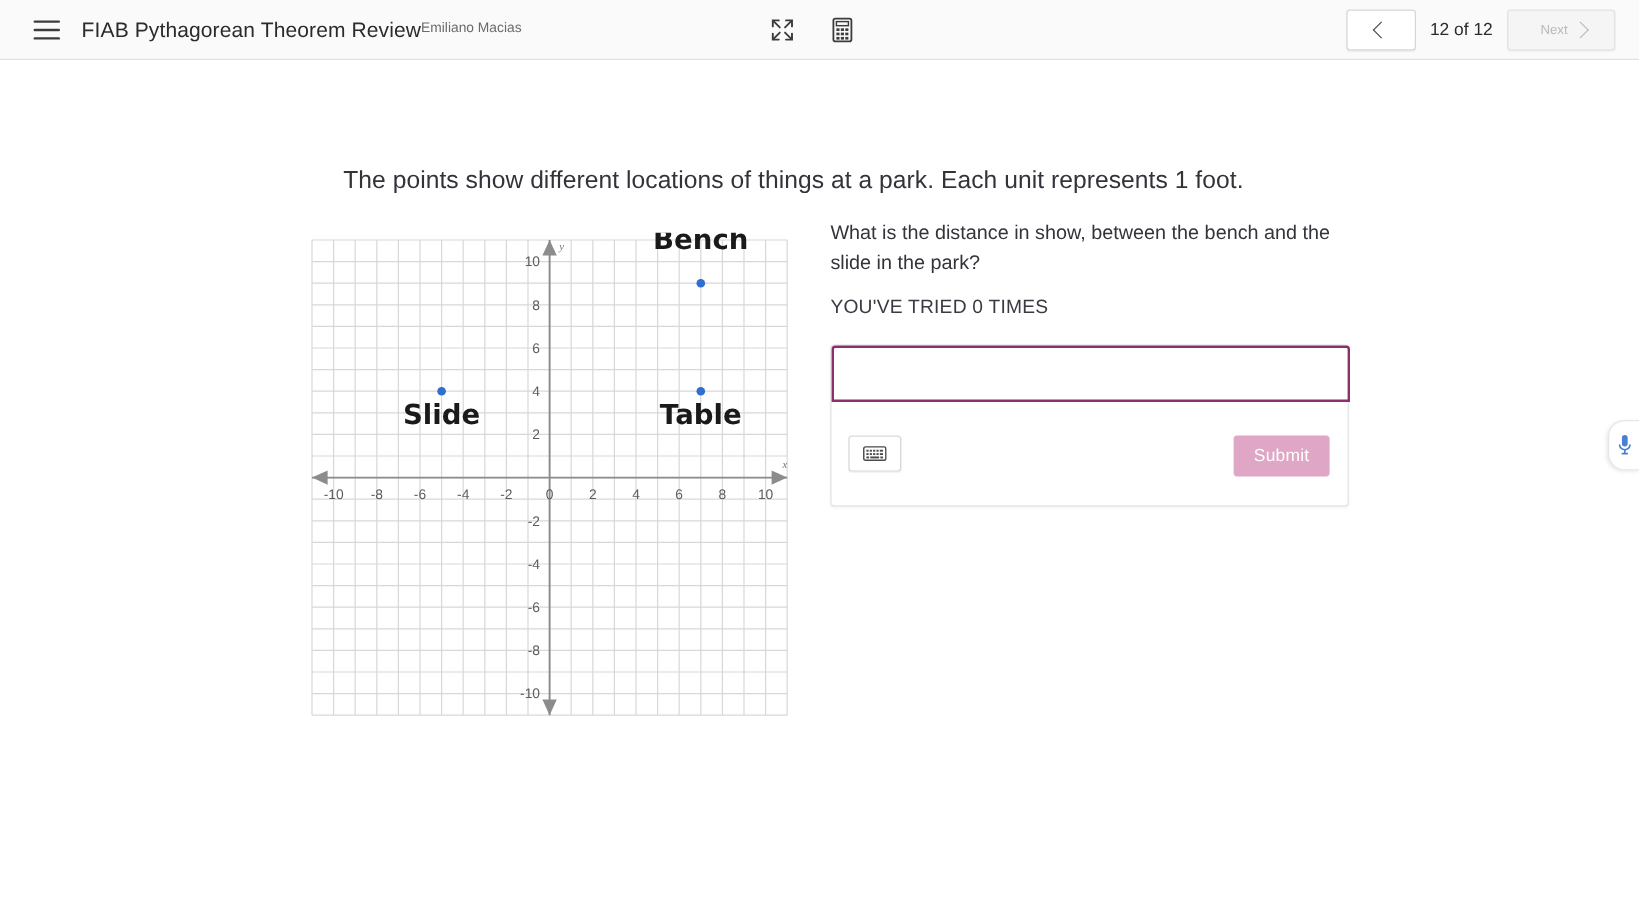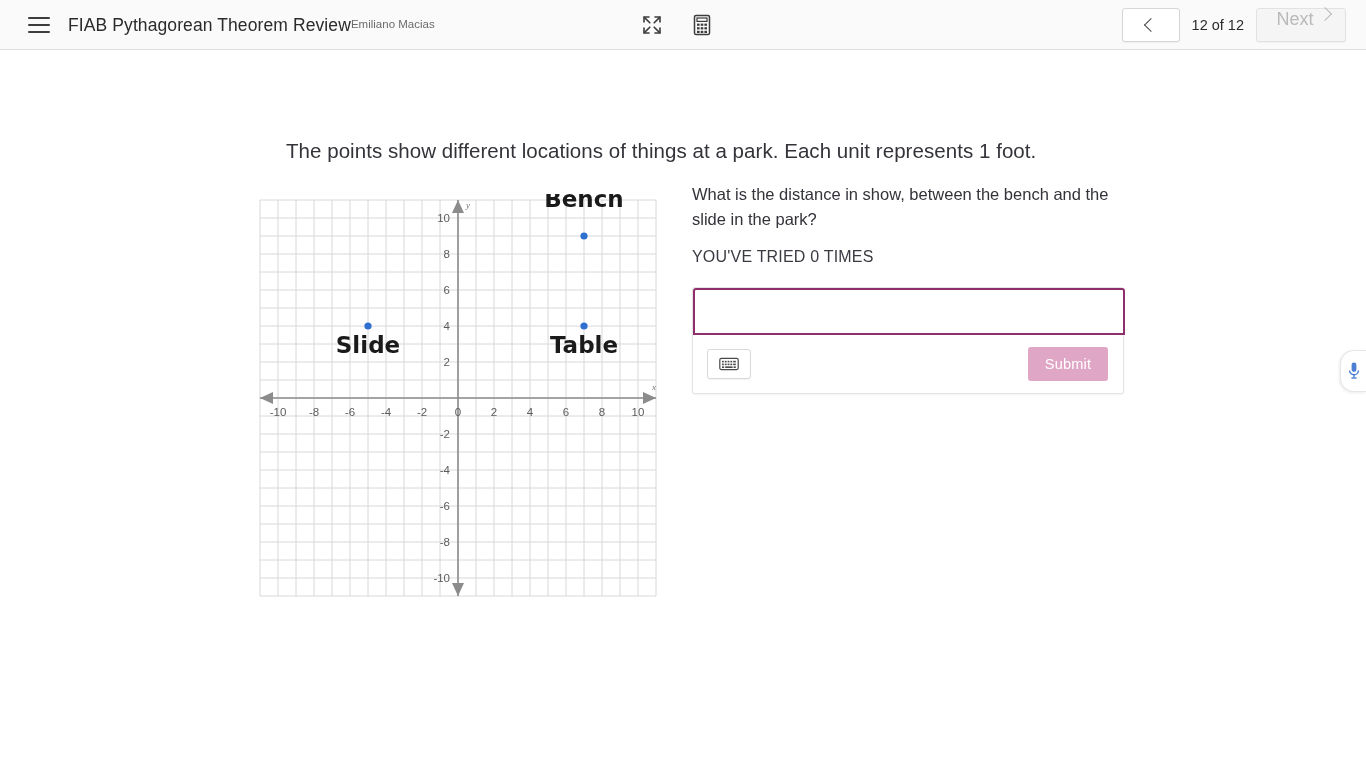--- a/index.html
+++ b/index.html
@@ -72,25 +72,25 @@
     color: #2b2b2b;
     min-width: 52px;
     text-align: center;
   }
   .next-btn {
     height: 34px;
     min-width: 90px;
     border: 1px solid #e2e2e2;
     background: #f5f5f5;
     border-radius: 3px;
-    display: flex; justify-content: center;
+    display: flex; align-items: center; justify-content: center;
     gap: 6px;
     padding: 0 10px 0 14px;
     color: #b9b9b9;
-    font-size: 18px;
+    font-size: 11px;
     cursor: default;
     box-shadow: 0 1px 1px rgba(0,0,0,.04);
   }
   .chev { width: 10px; height: 10px; border-top: 1.6px solid currentColor; border-right: 1.6px solid currentColor; }
   .chev.left { transform: rotate(-135deg); color: #4a4a4a; }
   .chev.right { transform: rotate(45deg); }
 
   
   .content { position: relative; width: 1366px; height: 718px; }
 
@@ -149,23 +149,24 @@
     background: #ffffff;
     outline: none;
     font-size: 16px;
     padding: 0 10px;
     color: #222;
     font-family: "Liberation Sans", sans-serif;
   }
   .answer-actions {
     height: 58px;
     display: flex;
-    align-items: center;
+    align-items: flex-start;
     justify-content: space-between;
     padding: 0 15px 0 14px;
+    margin-top: 28px;
   }
   .kbd-btn {
     width: 44px; height: 30px;
     border: 1px solid #d9d9d9;
     border-radius: 3px;
     background: #ffffff;
     display: flex; align-items: center; justify-content: center;
     cursor: pointer;
     box-shadow: 0 1px 1px rgba(0,0,0,.05);
   }

